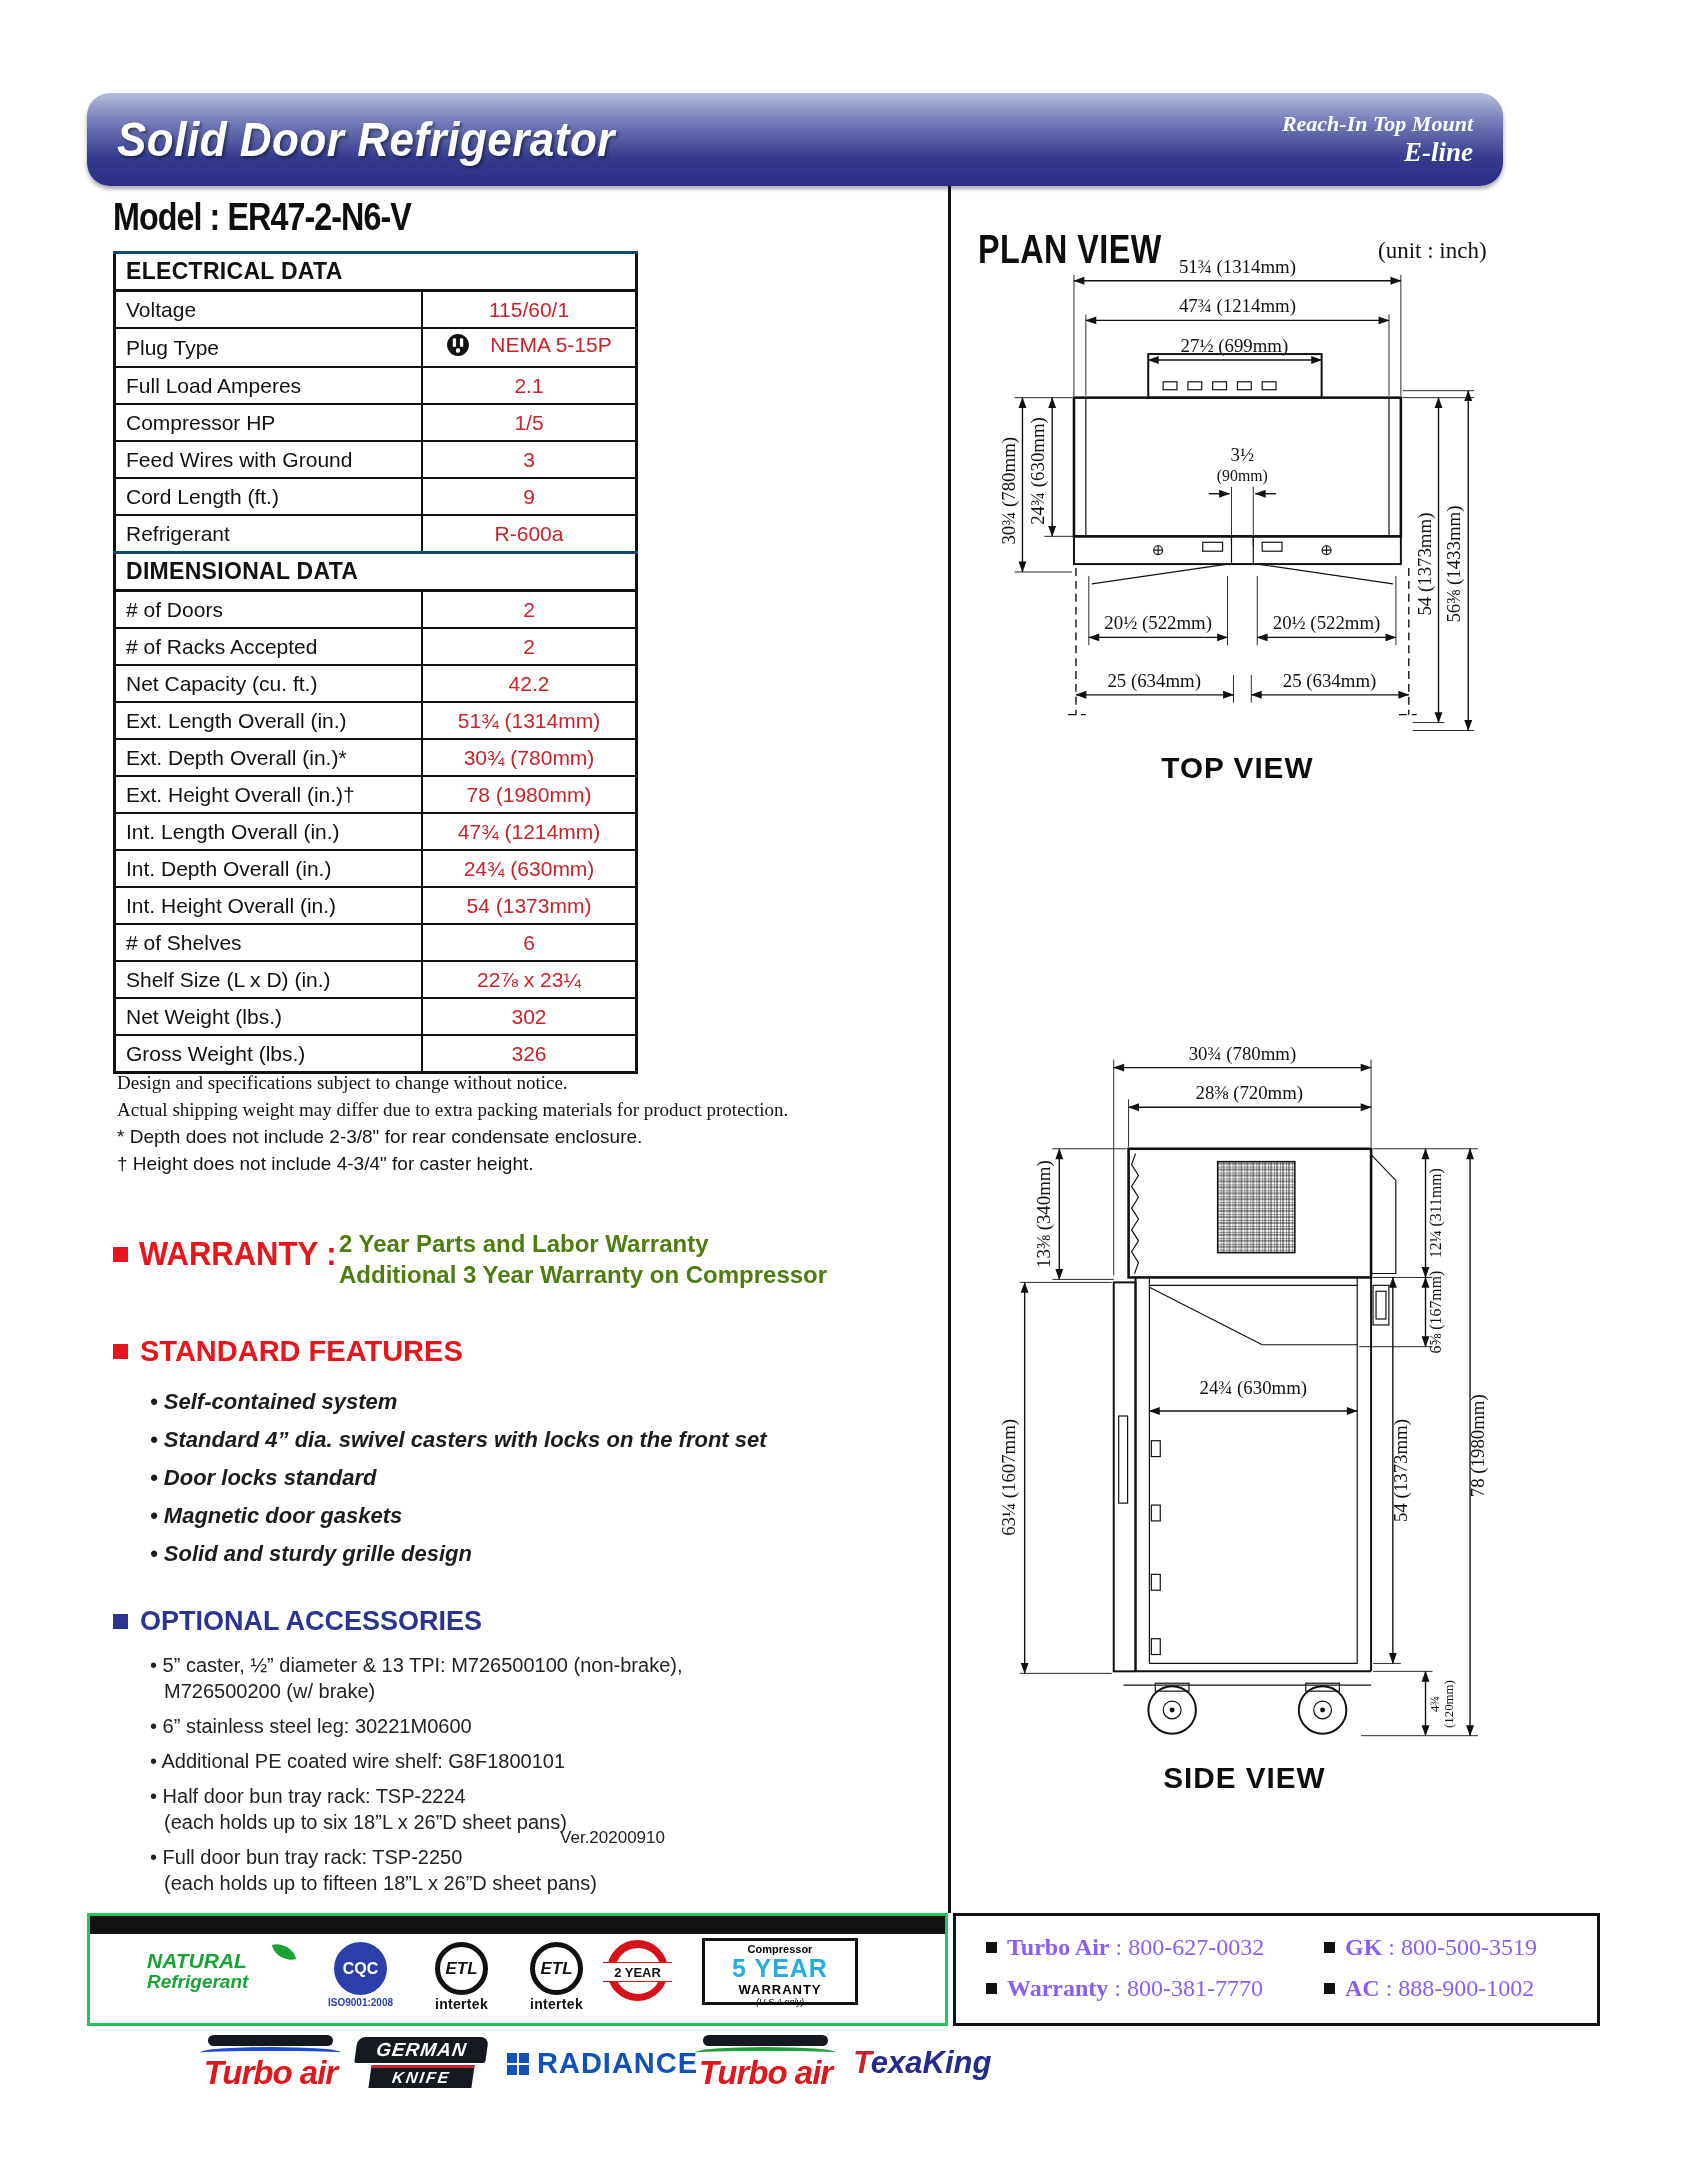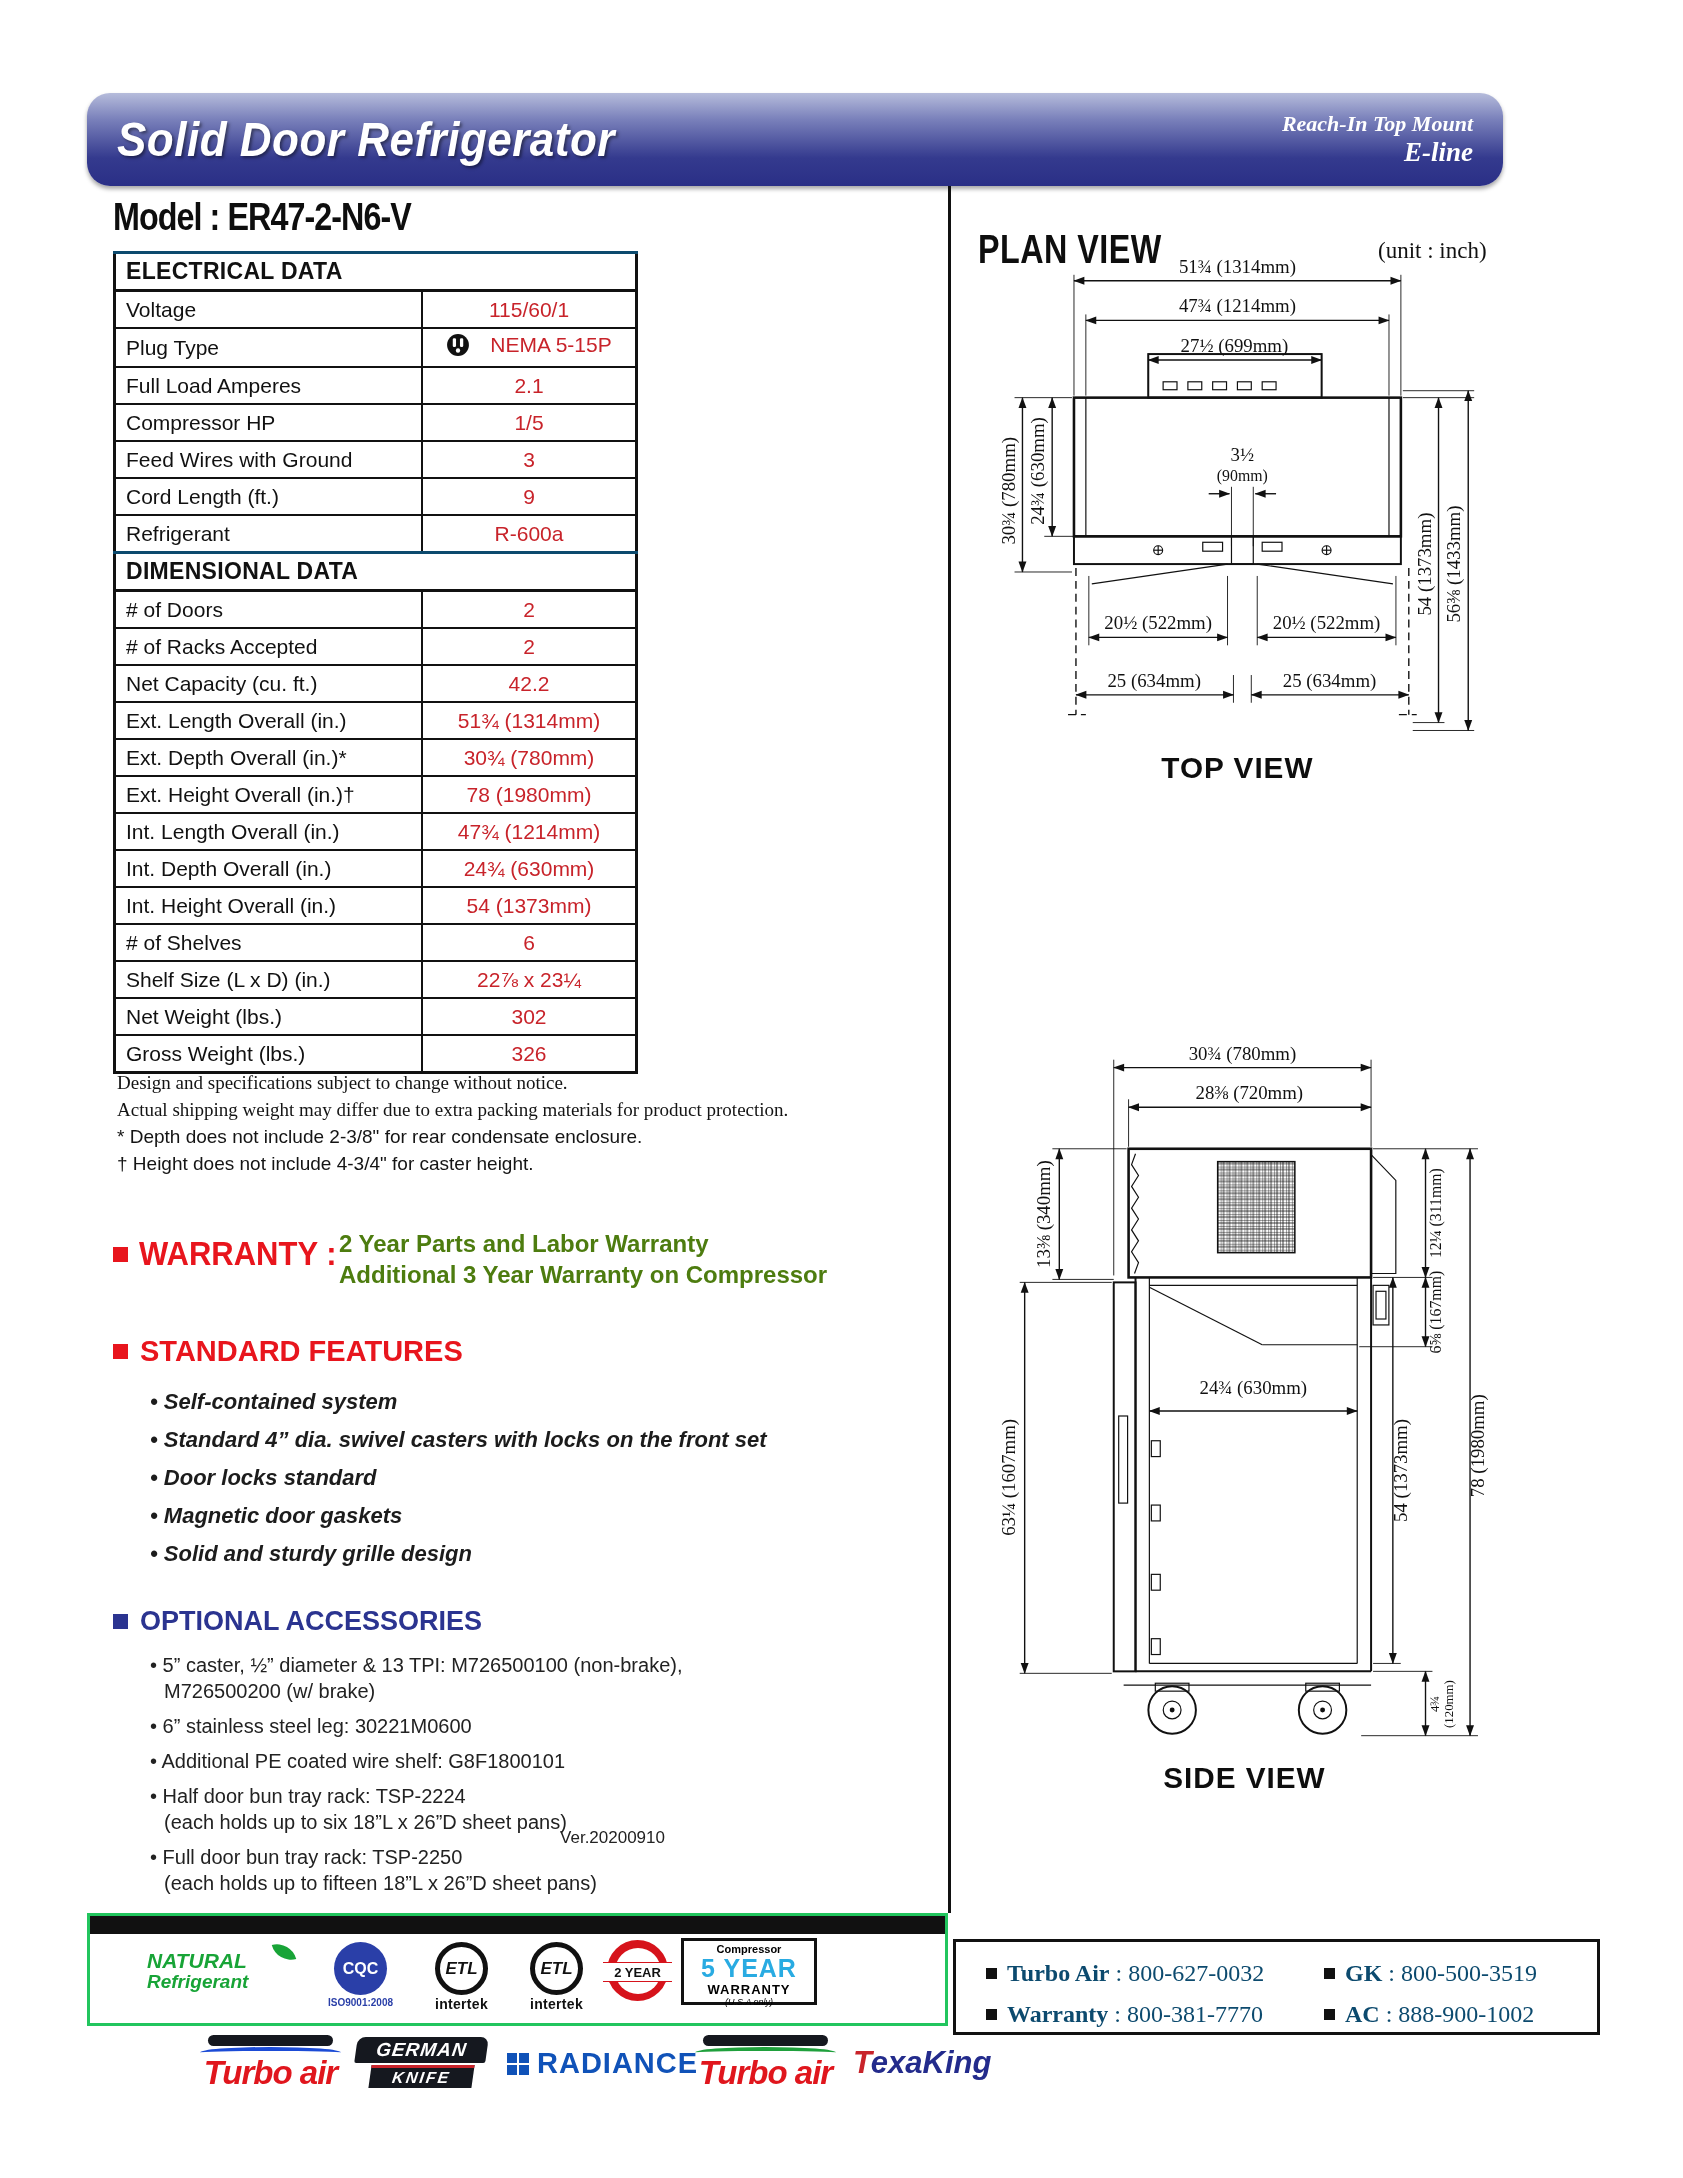--- a/index.html
+++ b/index.html
@@ -87,28 +87,28 @@
   .badge-cqc .iso{font-size:10px;color:#2a3fa8;font-weight:bold;margin-top:2px;}
   .badge-etl{position:absolute;top:26px;width:89px;text-align:center;}
   .badge-etl .circ{width:53px;height:53px;border-radius:50%;border:5px solid #111;box-sizing:border-box;color:#111;font-weight:900;
      font-style:italic;font-size:17px;display:flex;align-items:center;justify-content:center;margin:0 auto;}
   .badge-etl .itk{font-size:14px;color:#111;font-weight:900;margin-top:1px;letter-spacing:0.3px;}
   .badge-2yr{position:absolute;left:517px;top:24px;width:61px;height:61px;}
   .badge-2yr .ring{position:absolute;inset:0;border-radius:50%;background:#d6131b;}
   .badge-2yr .inner{position:absolute;left:8px;top:8px;width:46px;height:46px;border-radius:50%;background:#fff;}
   .badge-2yr .band{position:absolute;left:-4px;top:22px;width:69px;height:18px;background:#fff;border-top:1.5px solid #d6131b;border-bottom:1.5px solid #d6131b;
      display:flex;align-items:center;justify-content:center;font-size:13px;font-weight:900;color:#111;}
-  .badge-5yr{position:absolute;left:591px;top:22px;width:136px;height:67px;border:3px solid #111;box-sizing:border-box;text-align:center;line-height:1;background:#fff;}
+  .badge-5yr{position:absolute;left:612px;top:22px;width:156px;height:67px;border:3px solid #111;box-sizing:border-box;text-align:center;line-height:1;background:#fff;}
   .badge-5yr .t{font-size:11px;font-weight:bold;margin-top:3px;}
   .badge-5yr .m{font-size:25px;font-weight:900;color:#29abe2;letter-spacing:1px;margin-top:1px;}
   .badge-5yr .s{font-size:13px;font-weight:900;letter-spacing:1px;margin-top:2px;}
   .badge-5yr .n{font-size:9px;font-style:italic;margin-top:2px;}
 
-  .foot-right{position:absolute;left:953px;top:1913px;width:647px;height:96px;border:3px solid #111;box-sizing:border-box;background:#fff;
-     font-family:"Liberation Serif",serif;color:#0c4a6e;margin-top:26px;}
+  .foot-right{position:absolute;left:953px;top:1913px;width:647px;height:113px;border:3px solid #111;box-sizing:border-box;background:#fff;
+     font-family:"Liberation Serif",serif;color:#8b5cf6;}
   .contact{position:absolute;white-space:nowrap;font-size:24px;}
   .contact .bsq{display:inline-block;width:11px;height:11px;background:#111;margin-right:10px;margin-bottom:2px;}
   .contact b{font-weight:bold;}
 
   
   .logo-turbo{position:absolute;width:149px;text-align:center;}
   .logo-turbo .tb-banner{height:11px;background:#15181f;border-radius:6px;margin:0 12px;}
   .logo-turbo .tb-swoosh{height:7px;border-top:4px solid #1b4bd6;border-radius:100% 100% 0 0;margin:1px 4px 0 4px;}
   .logo-turbo.green .tb-swoosh{border-top-color:#1fa03c;}
   .logo-turbo .tb-text{font-size:33px;font-weight:900;font-style:italic;color:#e0161d;letter-spacing:-1px;margin-top:-4px;}

